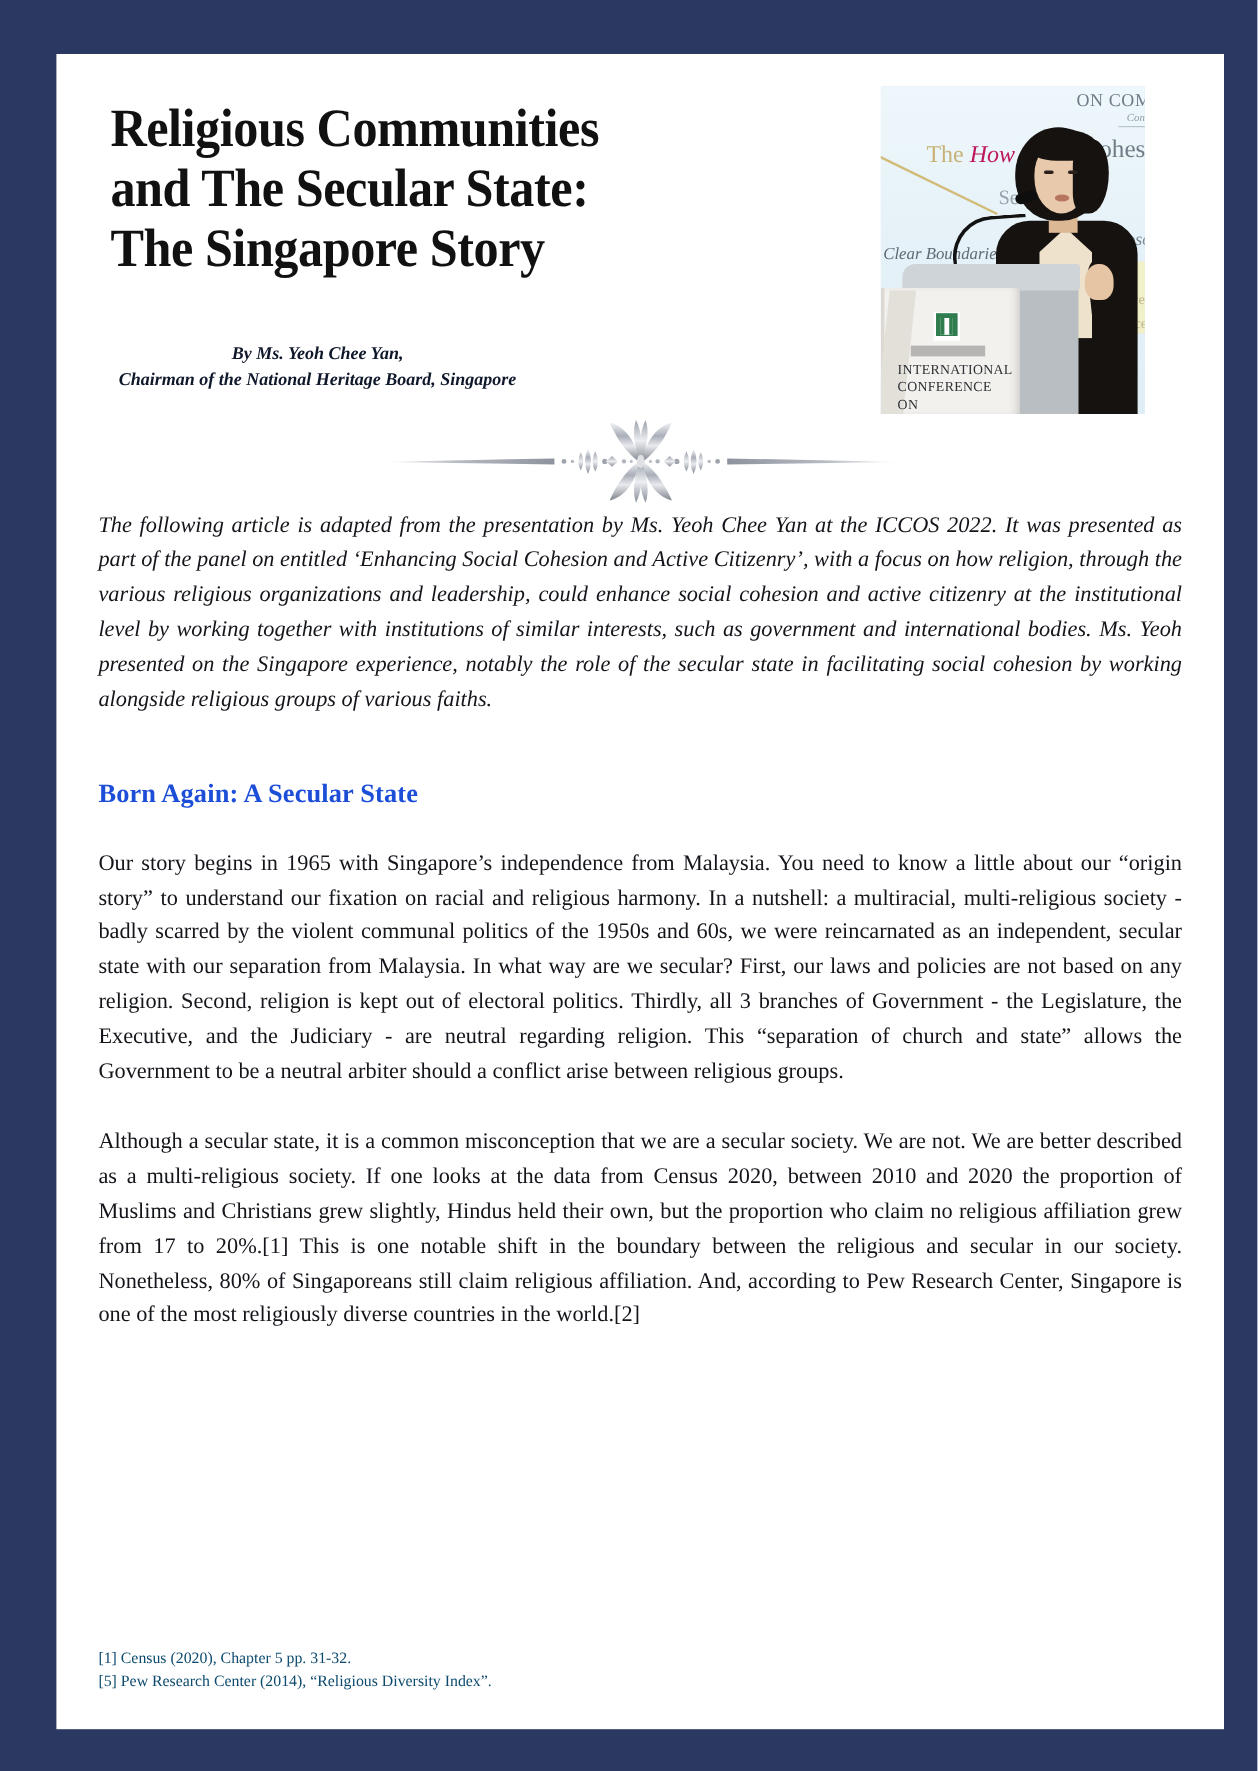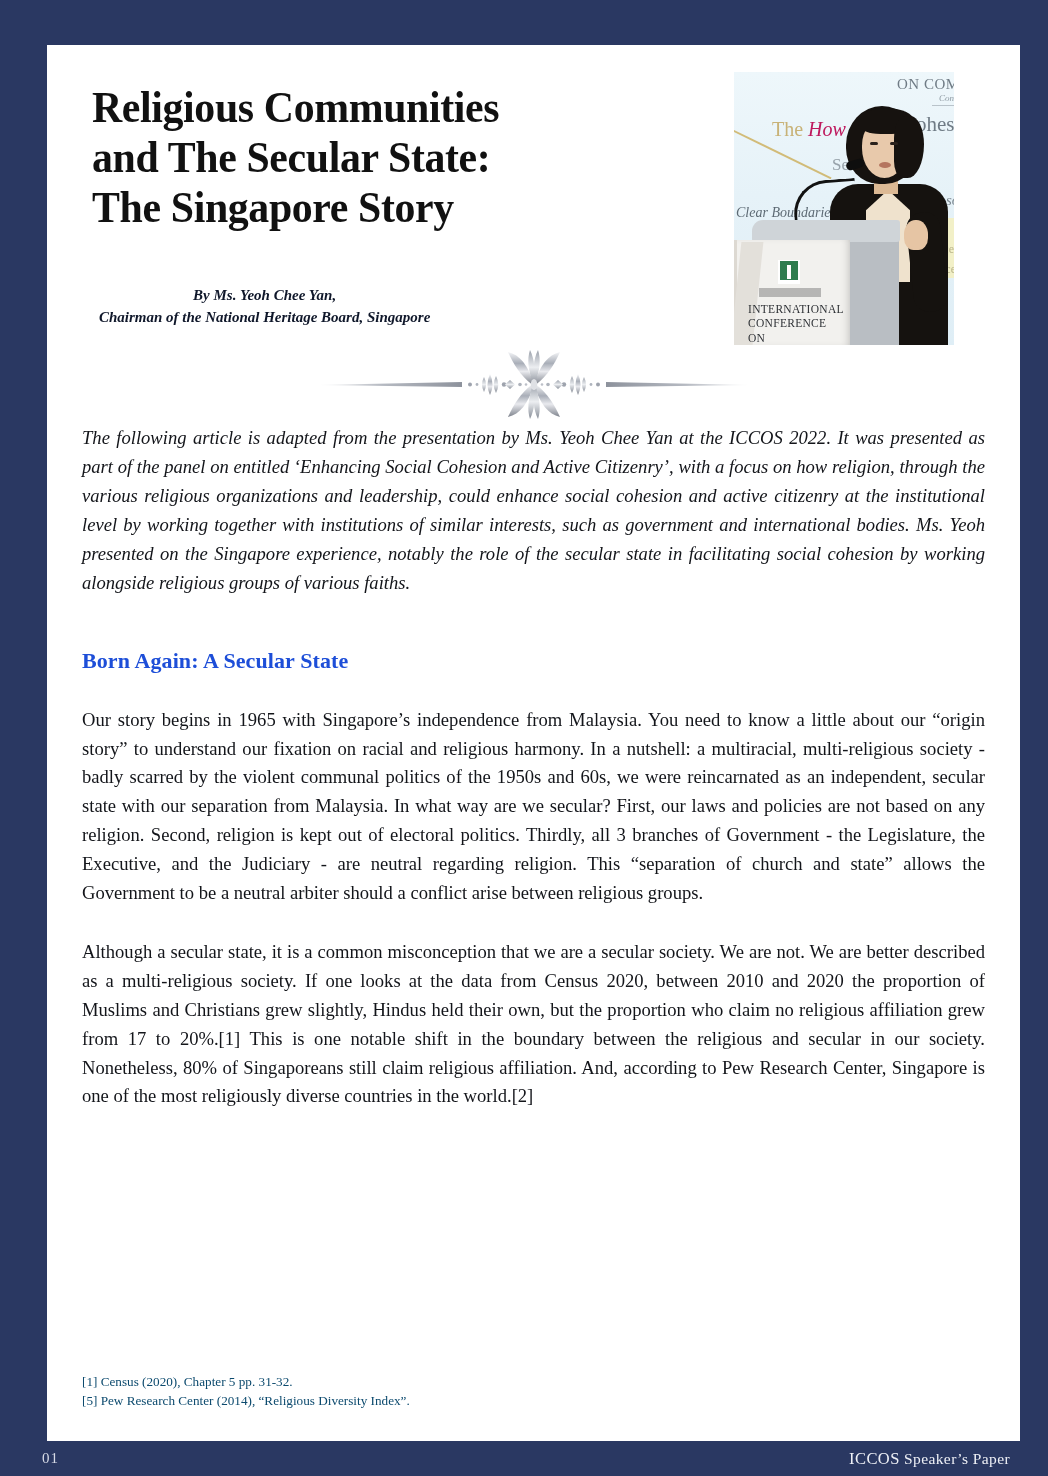--- a/index.html
+++ b/index.html
@@ -475,17 +475,13 @@
       <p class="body-p">Although a secular state, it is a common misconception that we are a secular society. We are not. We are better described as a multi-religious society. If one looks at the data from Census 2020, between 2010 and 2020 the proportion of Muslims and Christians grew slightly, Hindus held their own, but the proportion who claim no religious affiliation grew from 17 to 20%.[1] This is one notable shift in the boundary between the religious and secular in our society. Nonetheless, 80% of Singaporeans still claim religious affiliation. And, according to Pew Research Center, Singapore is one of the most religiously diverse countries in the world.[2]</p>
     </div>
 
     <div class="footnotes">
       <div>[1] Census (2020), Chapter 5 pp. 31-32.</div>
       <div>[5] Pew Research Center (2014), “Religious Diversity Index”.</div>
     </div>
 
   </div>
 
-  <div class="footer">
-    <span class="pageno">01</span>
-    <span class="fnote"><span class="big">ICCOS</span><span> Speaker’s Paper</span></span>
-  </div>
 </div>
 
 </body></html>

